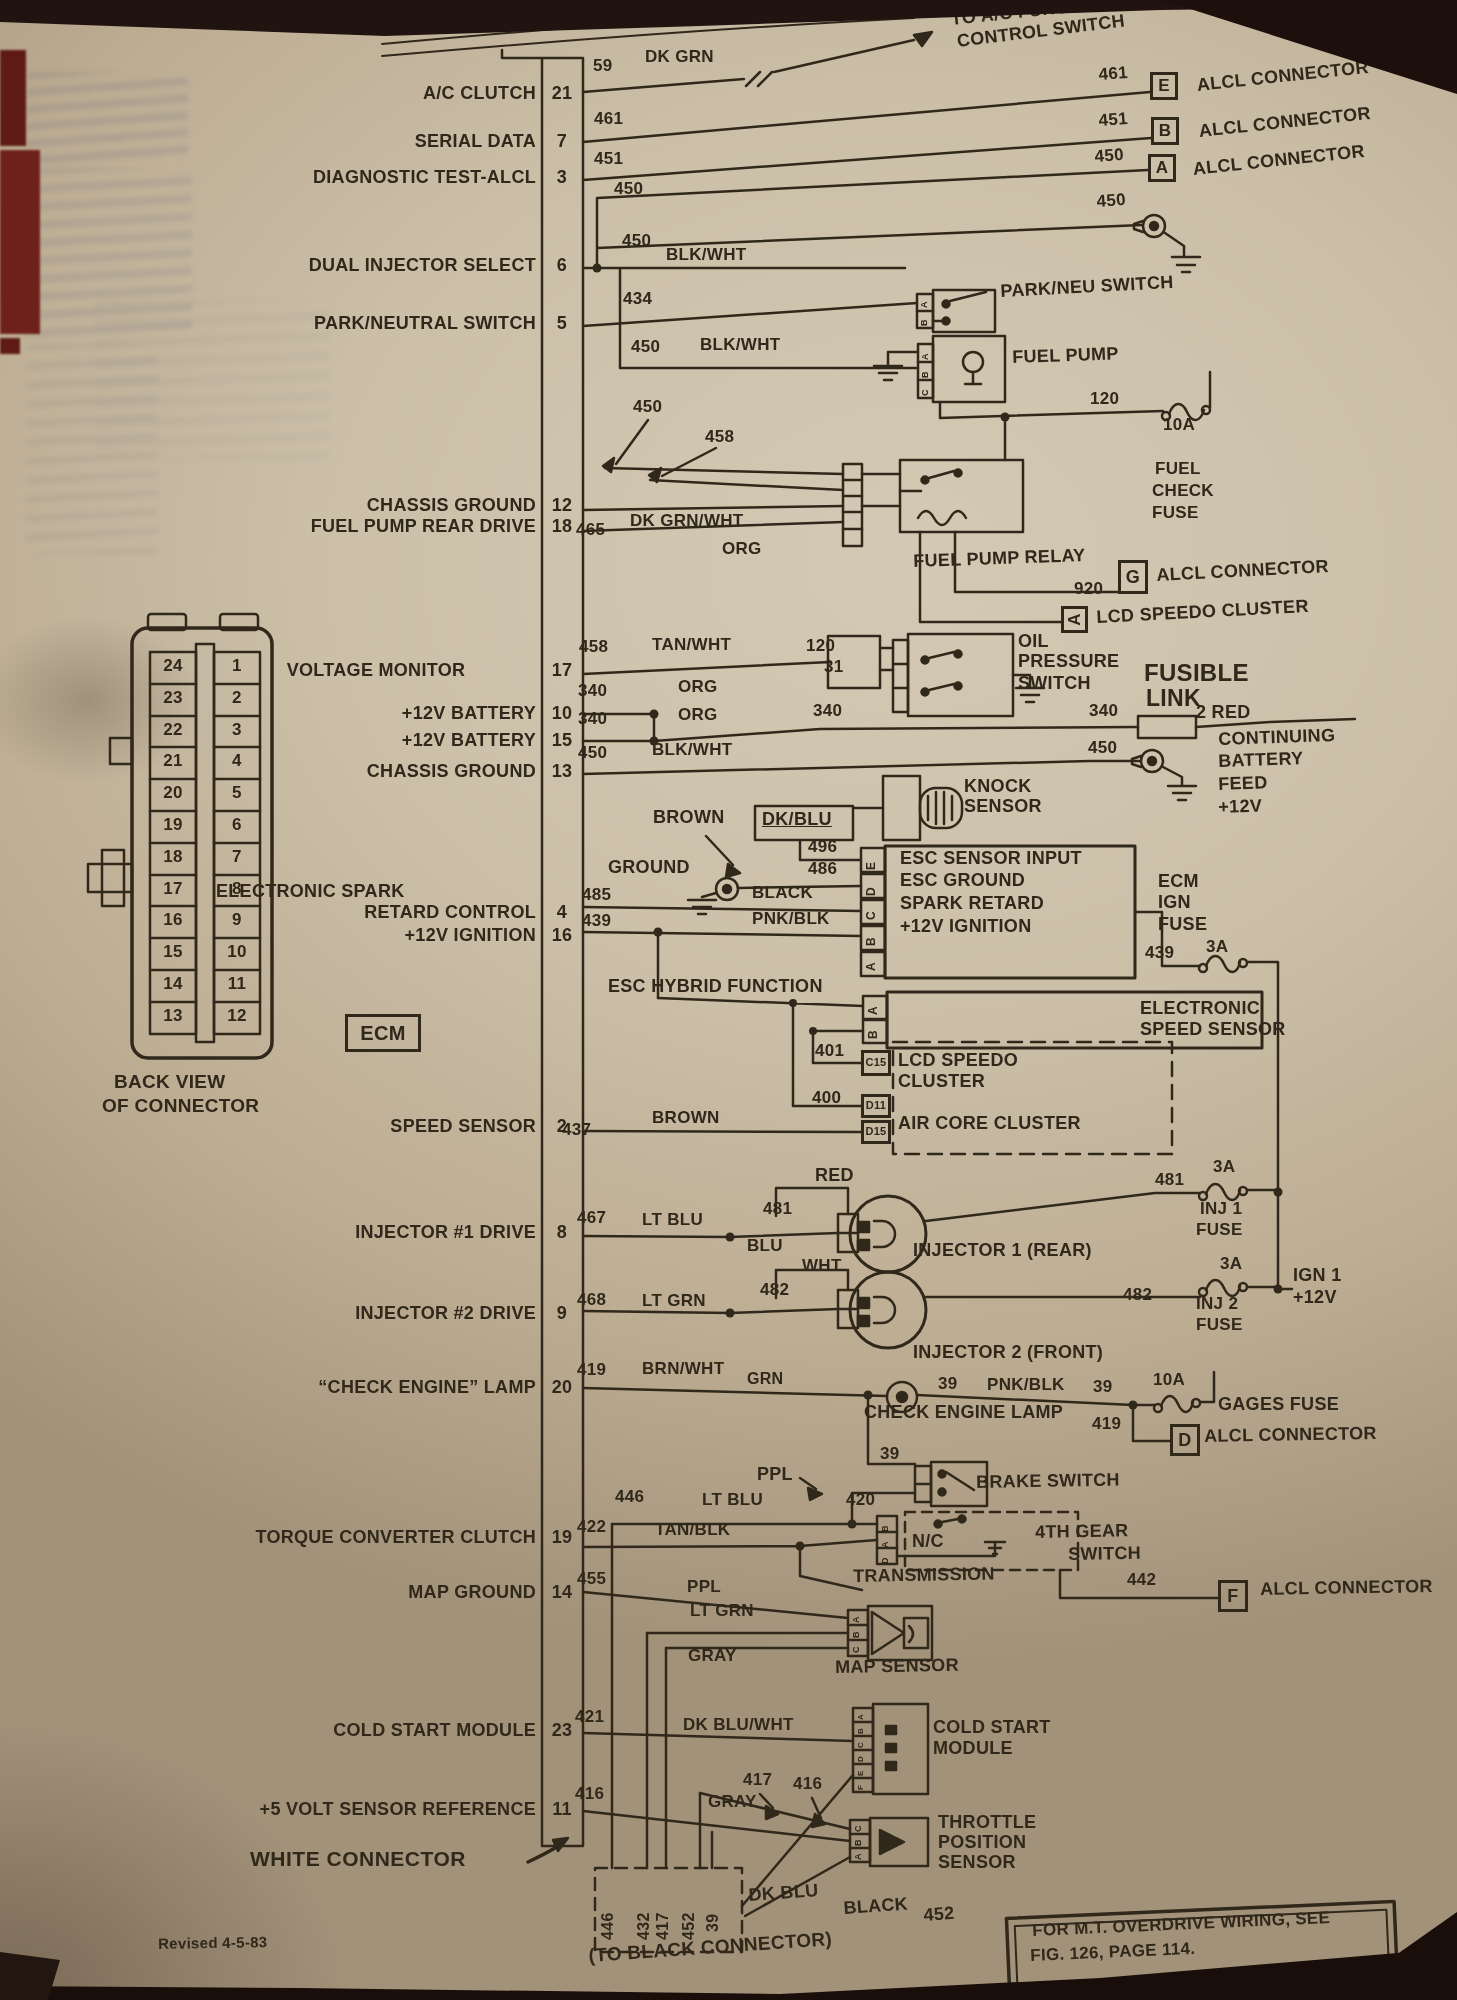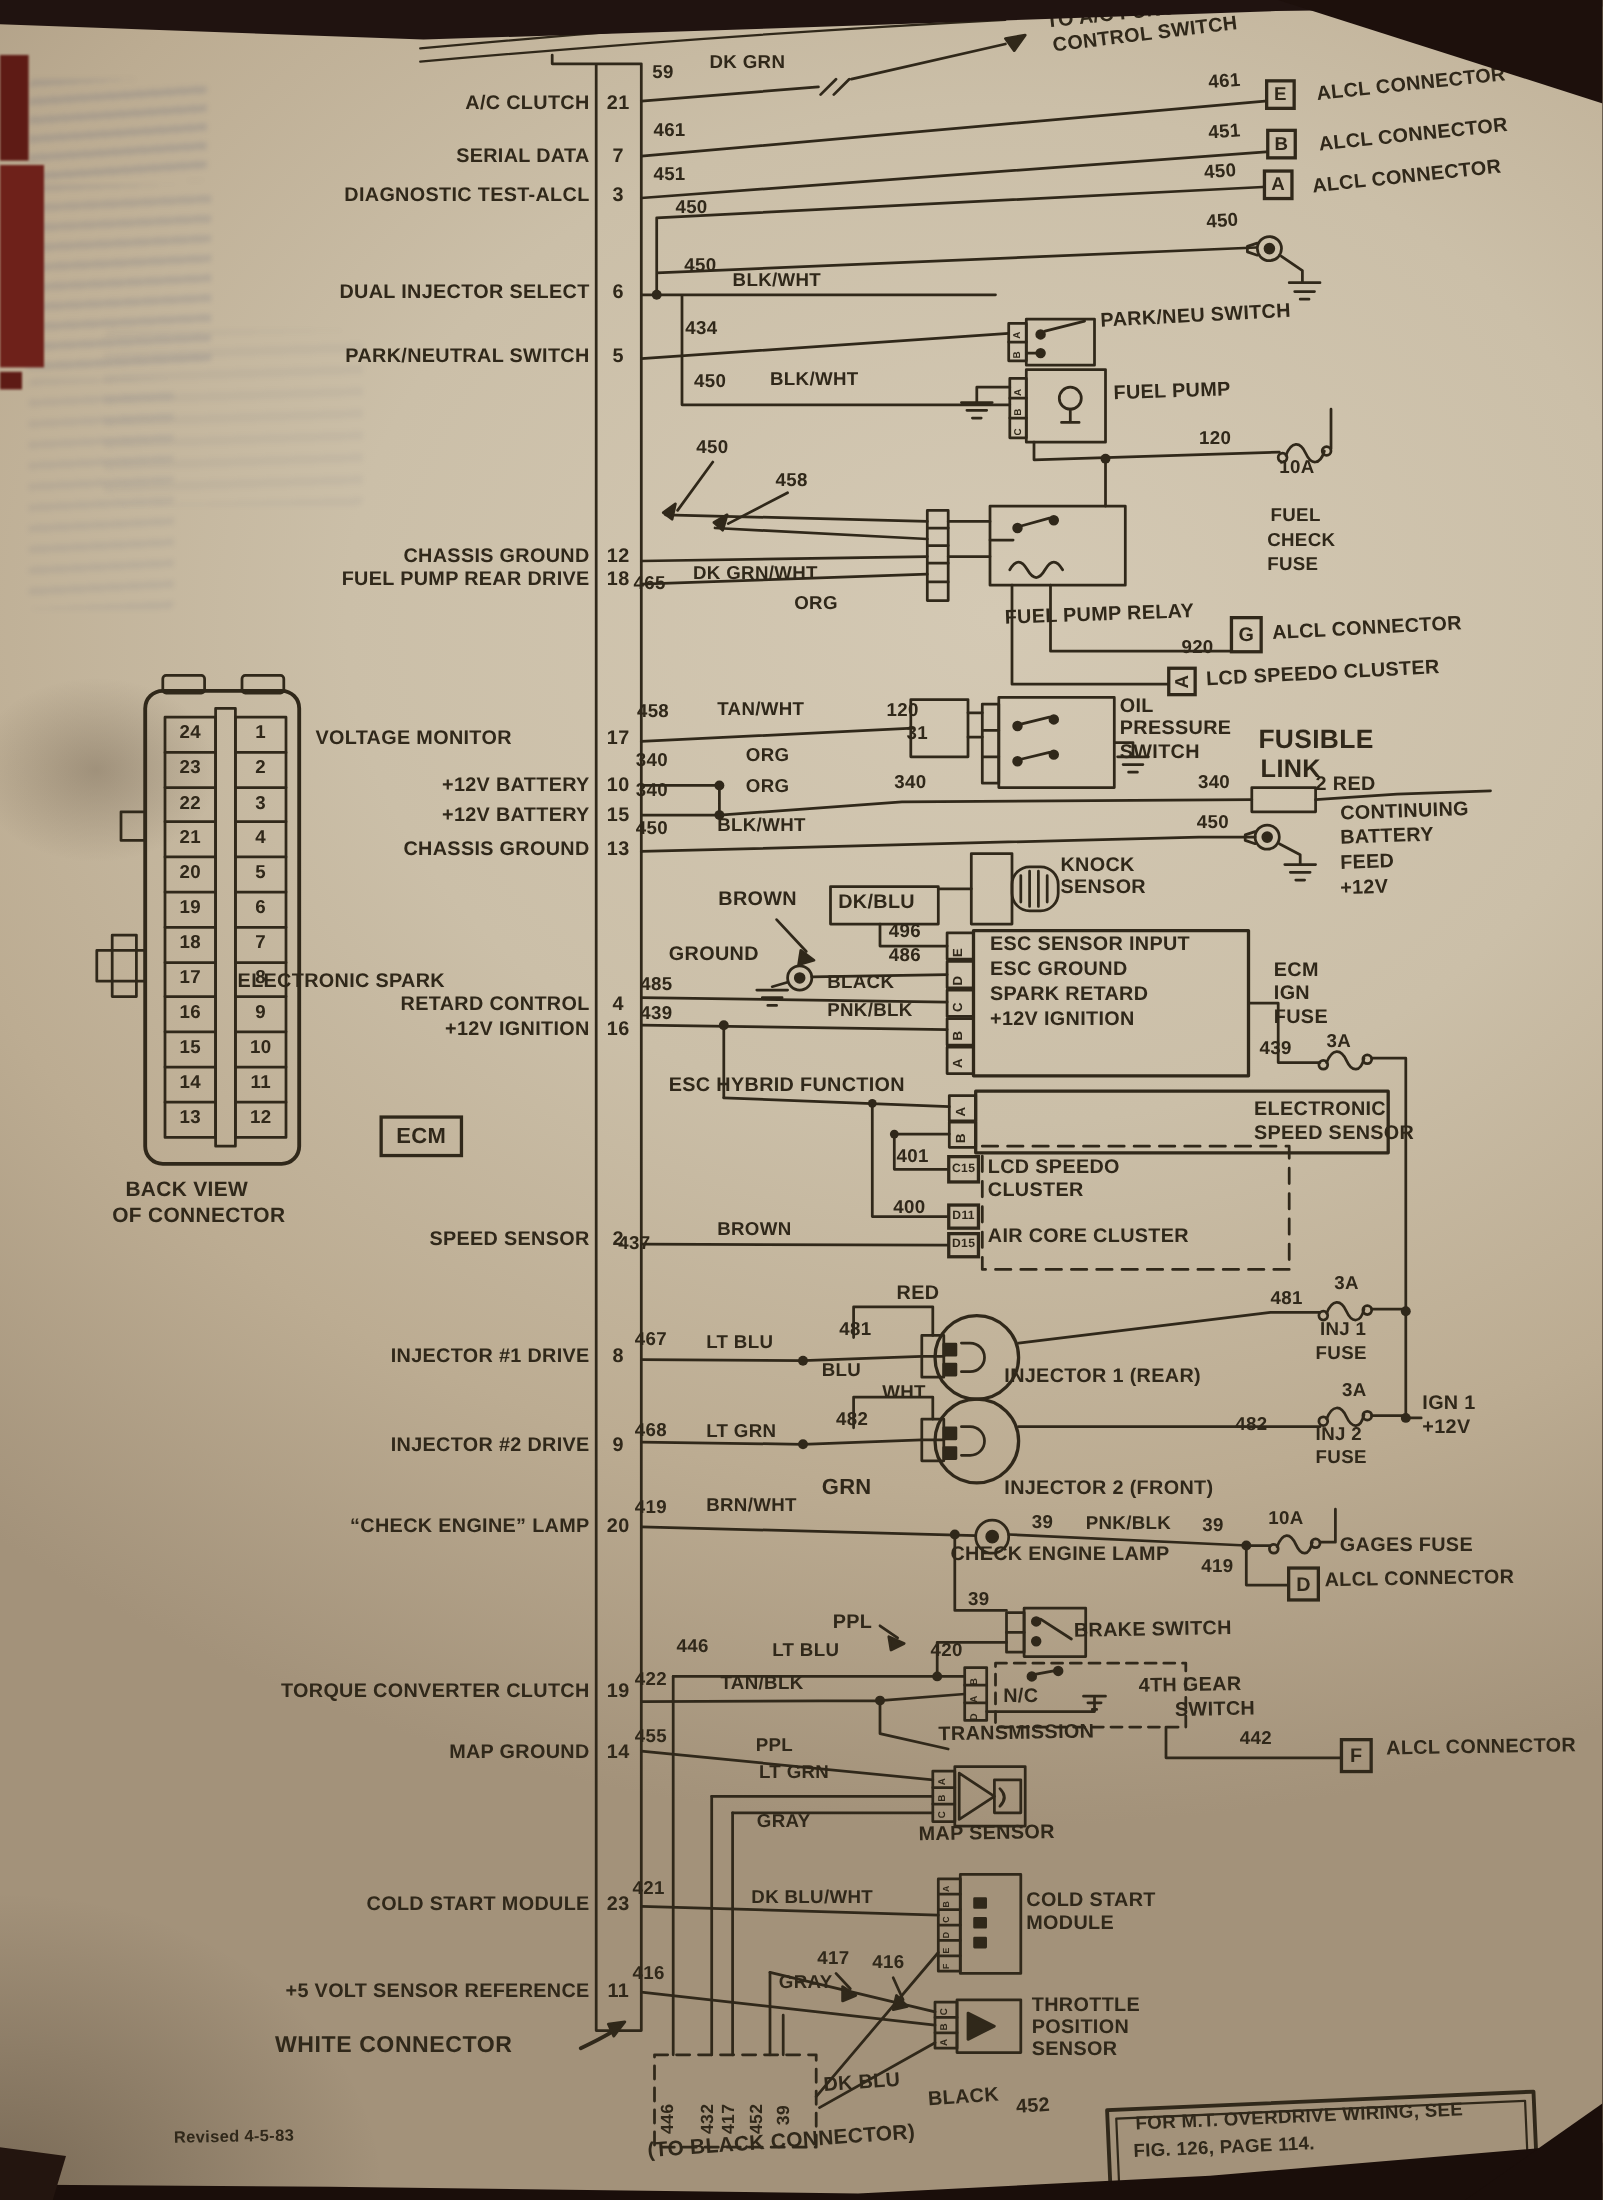--- a/index.html
+++ b/index.html
@@ -359,21 +359,21 @@
       <div class="lbl" style="left: 1218px; top: 730px; font-size: 18px; transform: rotate(-2deg);">CONTINUING</div>
       <div class="lbl" style="left: 1218px; top: 752px; font-size: 18px; transform: rotate(-2deg);">BATTERY</div>
       <div class="lbl" style="left: 1218px; top: 775px; font-size: 18px; transform: rotate(-2deg);">FEED</div>
       <div class="lbl" style="left: 1218px; top: 798px; font-size: 18px; transform: rotate(-2deg);">+12V</div>
       <div class="lbl" style="left: 578px; top: 744px; font-size: 17px;">450</div>
       <div class="lbl" style="left: 652px; top: 741px; font-size: 17px;">BLK/WHT</div>
       <div class="lbl" style="left: 1088px; top: 739px; font-size: 17px;">450</div>
       <div class="lbl" style="left: 964px; top: 777px; font-size: 18px;">KNOCK</div>
       <div class="lbl" style="left: 964px; top: 797px; font-size: 18px;">SENSOR</div>
       <div class="lbl" style="left: 653px; top: 808px; font-size: 18px;">BROWN</div>
-      <div class="lbl" style="left: 762px; top: 810px; font-size: 18px;">DK/BLU</div>
+      <div class="lbl" style="left: 762px; top: 810px; font-size: 18px; text-decoration: underline;">DK/BLU</div>
       <div class="lbl" style="left: 808px; top: 838px; font-size: 17px;">496</div>
       <div class="lbl" style="left: 808px; top: 860px; font-size: 17px;">486</div>
       <div class="lbl" style="left: 608px; top: 858px; font-size: 18px;">GROUND</div>
       <div class="lbl" style="left: 582px; top: 886px; font-size: 17px;">485</div>
       <div class="lbl" style="left: 752px; top: 884px; font-size: 17px;">BLACK</div>
       <div class="lbl" style="left: 582px; top: 912px; font-size: 17px;">439</div>
       <div class="lbl" style="left: 752px; top: 910px; font-size: 17px;">PNK/BLK</div>
       <div class="lbl" style="left: 865px; top: 870px; font-size: 12px; transform: rotate(-90deg);">E</div>
       <div class="lbl" style="left: 865px; top: 896px; font-size: 12px; transform: rotate(-90deg);">D</div>
       <div class="lbl" style="left: 865px; top: 920px; font-size: 12px; transform: rotate(-90deg);">C</div>
@@ -413,21 +413,21 @@
       <div class="lbl" style="left: 1155px; top: 1171px; font-size: 17px;">481</div>
       <div class="lbl" style="left: 1213px; top: 1158px; font-size: 17px;">3A</div>
       <div class="lbl" style="left: 1200px; top: 1200px; font-size: 17px;">INJ 1</div>
       <div class="lbl" style="left: 1196px; top: 1221px; font-size: 17px;">FUSE</div>
       <div class="lbl" style="left: 1220px; top: 1255px; font-size: 17px;">3A</div>
       <div class="lbl" style="left: 1293px; top: 1266px; font-size: 18px;">IGN 1</div>
       <div class="lbl" style="left: 1293px; top: 1288px; font-size: 18px;">+12V</div>
       <div class="lbl" style="left: 760px; top: 1281px; font-size: 17px;">482</div>
       <div class="lbl" style="left: 577px; top: 1291px; font-size: 17px;">468</div>
       <div class="lbl" style="left: 642px; top: 1292px; font-size: 17px;">LT GRN</div>
-      <div class="lbl" style="left: 747px; top: 1342px; font-size: 20px;">GRN</div>
+      <div class="lbl" style="left: 747px; top: 1371px; font-size: 16px;">GRN</div>
       <div class="lbl" style="left: 1123px; top: 1286px; font-size: 17px;">482</div>
       <div class="lbl" style="left: 1196px; top: 1295px; font-size: 17px;">INJ 2</div>
       <div class="lbl" style="left: 1196px; top: 1316px; font-size: 17px;">FUSE</div>
       <div class="lbl" style="left: 913px; top: 1343px; font-size: 18px;">INJECTOR 2 (FRONT)</div>
       <div class="lbl" style="left: 577px; top: 1361px; font-size: 17px;">419</div>
       <div class="lbl" style="left: 642px; top: 1360px; font-size: 17px;">BRN/WHT</div>
       <div class="lbl" style="left: 938px; top: 1375px; font-size: 17px;">39</div>
       <div class="lbl" style="left: 987px; top: 1376px; font-size: 17px;">PNK/BLK</div>
       <div class="lbl" style="left: 1093px; top: 1378px; font-size: 17px;">39</div>
       <div class="lbl" style="left: 1153px; top: 1371px; font-size: 17px;">10A</div>

